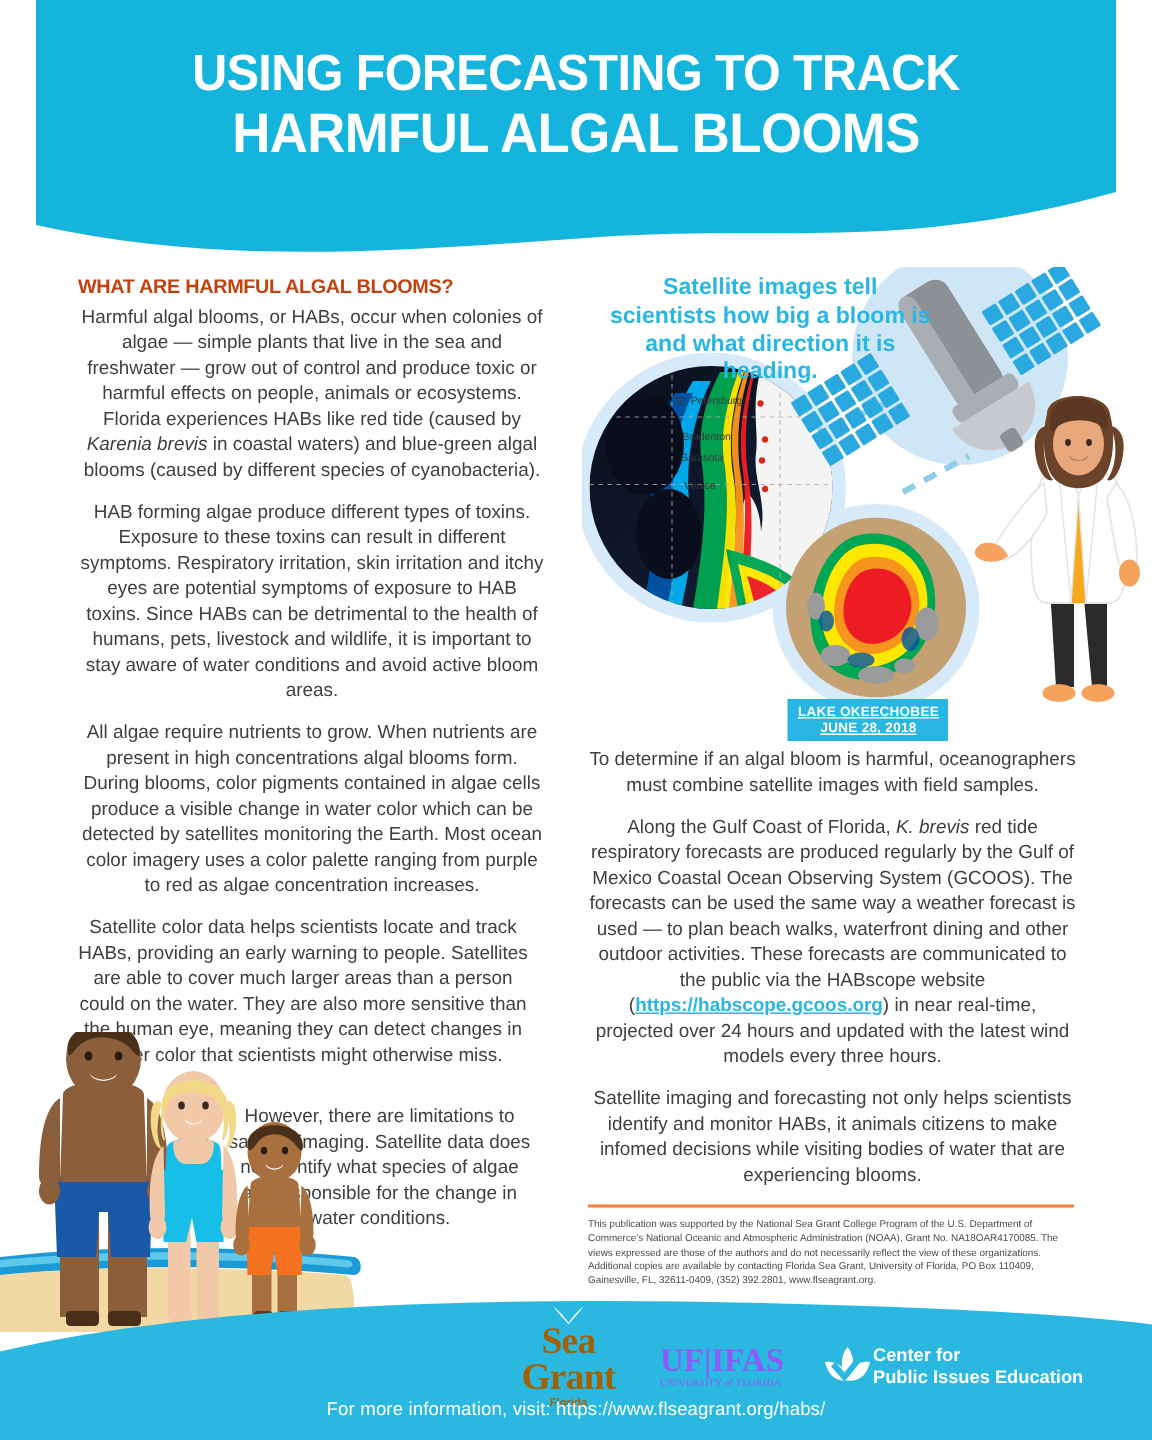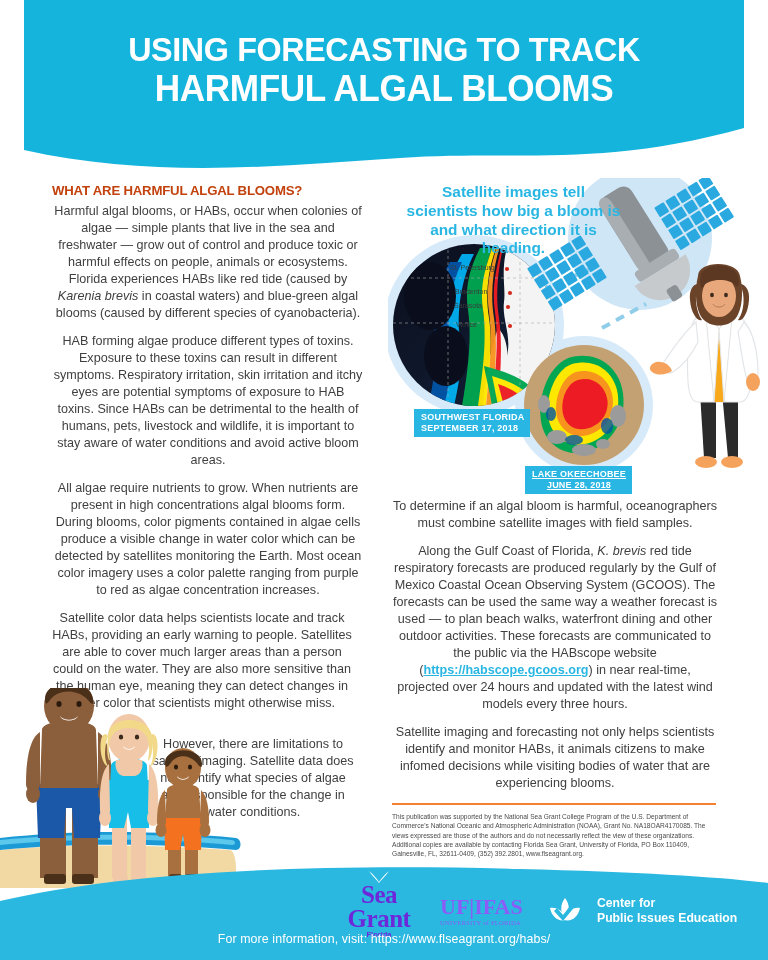--- a/index.html
+++ b/index.html
@@ -68,36 +68,36 @@
 
   
   .beach{ position:absolute; left:0; top:688px; width:300px; height:200px; }
 
   
   .footer{ position:absolute; left:0; top:855px; width:768px; height:105px; }
   .footer-logos{
     position:absolute; left:330px; top:889px; width:438px; height:44px;
     display:flex; align-items:center; gap:12px;
   }
-  .logo-seagrant{ position:relative; color:#6d28d9; text-align:center; width:98px; }
+  .logo-seagrant{ position:relative; color:#a16207; text-align:center; width:98px; }
   .logo-seagrant .sg-main{
     font-family:"Liberation Serif", serif; font-weight:bold; font-size:25px;
     line-height:0.95; letter-spacing:-0.5px;
   }
   .logo-seagrant .sg-sub{ font-size:7.5px; font-weight:bold; margin-top:0px; }
   .logo-uf{ color:#8b5cf6; text-align:left; width:96px; }
   .logo-uf .uf-main{
     font-family:"Liberation Serif", serif; font-weight:bold; font-size:22px;
     line-height:1; letter-spacing:0px;
   }
   .logo-uf .uf-sub{
     font-family:"Liberation Serif", serif; font-size:6.6px; margin-top:1px;
     letter-spacing:0.2px;
   }
-  .logo-cpie{ display:flex; align-items:center; gap:15px; }
+  .logo-cpie{ display:flex; align-items:center; gap:0; }
   .logo-cpie .cp-text{ color:#fff; font-size:12.2px; font-weight:bold; line-height:1.2; }
   .footer-url{
     position:absolute; left:0; top:932px; width:768px; text-align:center;
     color:#ffffff; font-size:12.4px; font-weight:normal; letter-spacing:0.1px;
   }
 </style>
 </head>
 <body>
 
 <div class="header-wrap">
@@ -273,24 +273,20 @@
       <path d="M10,14 C6,26 8,42 14,50 C10,52 3,44 2,30 C1,20 5,14 10,14 Z" fill="#6B4329"></path>
       <path d="M52,14 C58,26 56,42 50,50 C54,52 60,44 61,30 C62,20 57,14 52,14 Z" fill="#6B4329"></path>
       <g fill="#3a2a1d">
           <ellipse cx="24" cy="25" rx="1.9" ry="2.3"></ellipse>
           <ellipse cx="38" cy="25" rx="1.9" ry="2.3"></ellipse>
         </g>
       <path d="M25,34 C28,38 34,38 37,34 C36,38 26,38 25,34 Z" fill="#ffffff" stroke="#b97e57" stroke-width="0.7"></path>
     </g>
   </svg>
 
-  <div class="badge b1">
-    <div>SOUTHWEST FLORIDA</div>
-    <div>SEPTEMBER 17, 2018</div>
-  </div>
   <div class="badge b2">
     <div>LAKE OKEECHOBEE</div>
     <div>JUNE 28, 2018</div>
   </div>
 
   <div class="maplabel" style="left:62px; top:86px;">St. Petersburg</div>
   <div class="maplabel" style="left:67px; top:110px;">Bradenton</div>
   <div class="maplabel" style="left:66px; top:124px;">Sarasota</div>
   <div class="maplabel" style="left:68px; top:143px;">Venice</div>
 </div>

